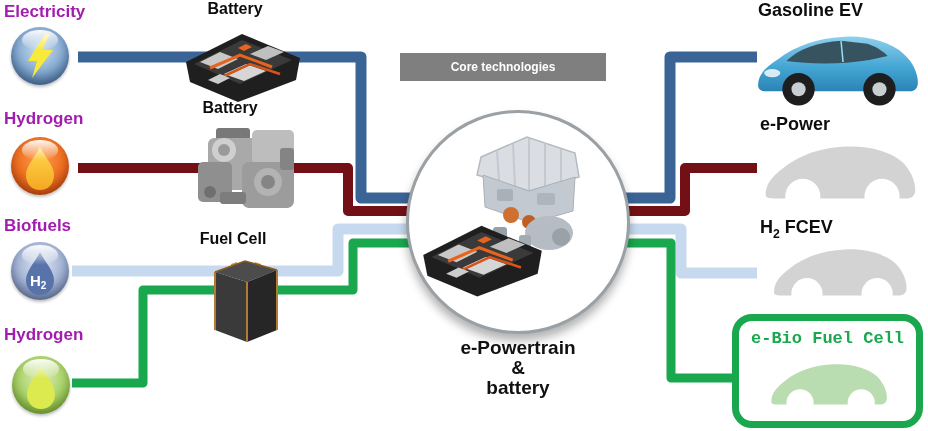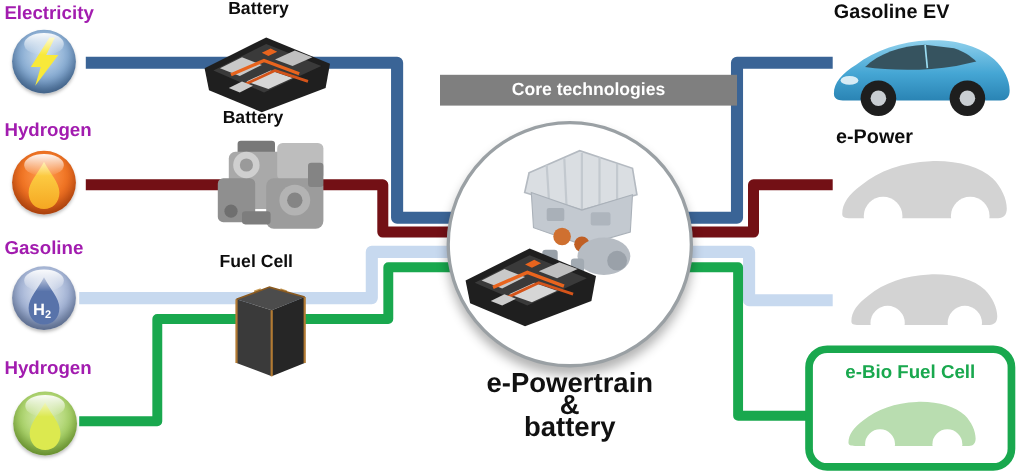--- a/index.html
+++ b/index.html
@@ -26,33 +26,33 @@
   .sph-bio {background:radial-gradient(circle at 50% 38%, #ddeeb6 0%, #abd36c 48%, #8abd42 75%, #649827 100%);}
 
   
   .tech-label{position:absolute;font-size:16px;font-weight:700;color:#0d0d0d;text-align:center;z-index:4;}
   .tech-img{position:absolute;z-index:2;}
 
   
   #core-circle{position:absolute;left:406px;top:110px;width:224px;height:224px;border-radius:50%;
                background:#fff;border:3px solid #9aa0a4;box-sizing:border-box;z-index:3;overflow:hidden;
                box-shadow:0 7px 10px rgba(0,0,0,.30);}
-  #core-banner{position:absolute;left:400px;top:68px;width:270px;height:28px;z-index:4;
+  #core-banner{position:absolute;left:400px;top:53px;width:206px;height:28px;z-index:4;
                display:flex;align-items:center;justify-content:center;
-               color:#fff;font-size:16px;font-weight:700;}
+               color:#fff;font-size:12px;font-weight:700;}
   #core-caption{position:absolute;left:418px;top:338px;width:200px;z-index:4;text-align:center;
-                font-size:25px;font-weight:700;color:#111;line-height:20px;}
+                font-size:19px;font-weight:700;color:#111;line-height:20px;}
 
   
   .veh-label{position:absolute;font-size:18px;font-weight:700;color:#0d0d0d;z-index:4;}
   .veh-img{position:absolute;z-index:2;}
   sub{font-size:68%;}
   #ebio-box{position:absolute;left:732px;top:314px;width:191px;height:114px;box-sizing:border-box;
             border:7px solid #19a84e;border-radius:20px;background:#fff;z-index:2;}
-  #ebio-label{display:block;text-align:center;margin-top:8px;font-size:17px;font-weight:700;}
+  #ebio-label{display:block;text-align:center;margin-top:8px;font-size:17px;font-weight:700;font-family:Liberation Mono, monospace;}
 </style>
 </head>
 <body>
 
 <div id="stage">
 
   <svg width="0" height="0" style="position:absolute">
     <defs>
       <g id="battpack">
         <polygon points="6,40 62,12 120,36 116,58 58,80 10,60" fill="#1f1f1f"></polygon>
@@ -76,21 +76,21 @@
 
   <svg id="wires" width="928" height="431" viewBox="0 0 928 431">
     <path d="M72,271 L338,271 L338,229 L681,229 L681,273 L757,273" fill="none" stroke-width="11" stroke-linejoin="round" stroke="#c7d9ef"></path>
     <path d="M78,168 L348,168 L348,211 L685,211 L685,168 L757,168" fill="none" stroke-width="10" stroke-linejoin="round" stroke="#731015"></path>
     <path d="M78,57 L361,57 L361,198 L670,198 L670,57 L757,57" fill="none" stroke-width="11" stroke-linejoin="round" stroke="#3a6496"></path>
     <path d="M72,383 L143,383 L143,290 L353,290 L353,243 L671,243 L671,378 L736,378" fill="none" stroke-width="9" stroke-linejoin="round" stroke="#19a84e"></path>
   </svg>
 
   <div class="src-label" style="top:2px">Electricity</div>
   <div class="src-label" style="top:109px">Hydrogen</div>
-  <div class="src-label" style="top:216px">Gasoline</div>
+  <div class="src-label" style="top:216px">Biofuels</div>
   <div class="src-label" style="top:325px">Hydrogen</div>
 
   <div class="sphere sph-elec" style="left:11px;top:27px">
     <svg width="58" height="58" viewBox="0 0 58 58">
       <polygon points="34,7 17,34 26,34 21,51 42,23 31,23 39,7" fill="#f8e93a"></polygon>
     </svg>
   </div>
 
   <div class="sphere sph-gas" style="left:11px;top:137px">
     <svg width="58" height="58" viewBox="0 0 58 58">
@@ -195,20 +195,21 @@
     <circle cx="48" cy="68" r="7" fill="#c9ced2"></circle>
     <circle cx="128" cy="68" r="16" fill="#1e1e1e"></circle>
     <circle cx="128" cy="68" r="7" fill="#c9ced2"></circle>
   </svg>
 
   <div class="veh-label" style="left:760px;top:114px">e-Power</div>
   <svg class="veh-img" style="left:753px;top:128px" width="172" height="88" viewBox="0 0 170 90">
     <use href="#graycar" fill="#d3d3d3"></use>
   </svg>
 
+  <div class="veh-label" style="left:760px;top:217px"><span>H</span><sub>2</sub><span> FCEV</span></div>
   <svg class="veh-img" style="left:753px;top:233px" width="172" height="78" viewBox="0 0 170 90">
     <use href="#graycar" fill="#d3d3d3"></use>
   </svg>
 
   <div id="ebio-box" style="border-color: rgb(25, 168, 78);">
     <span id="ebio-label" style="color: rgb(25, 168, 78);">e-Bio Fuel Cell</span>
     <svg style="display:block;margin:2px auto 0" width="152" height="68" viewBox="0 0 170 90">
       <use href="#graycar" fill="#b9ddb0"></use>
     </svg>
   </div>

